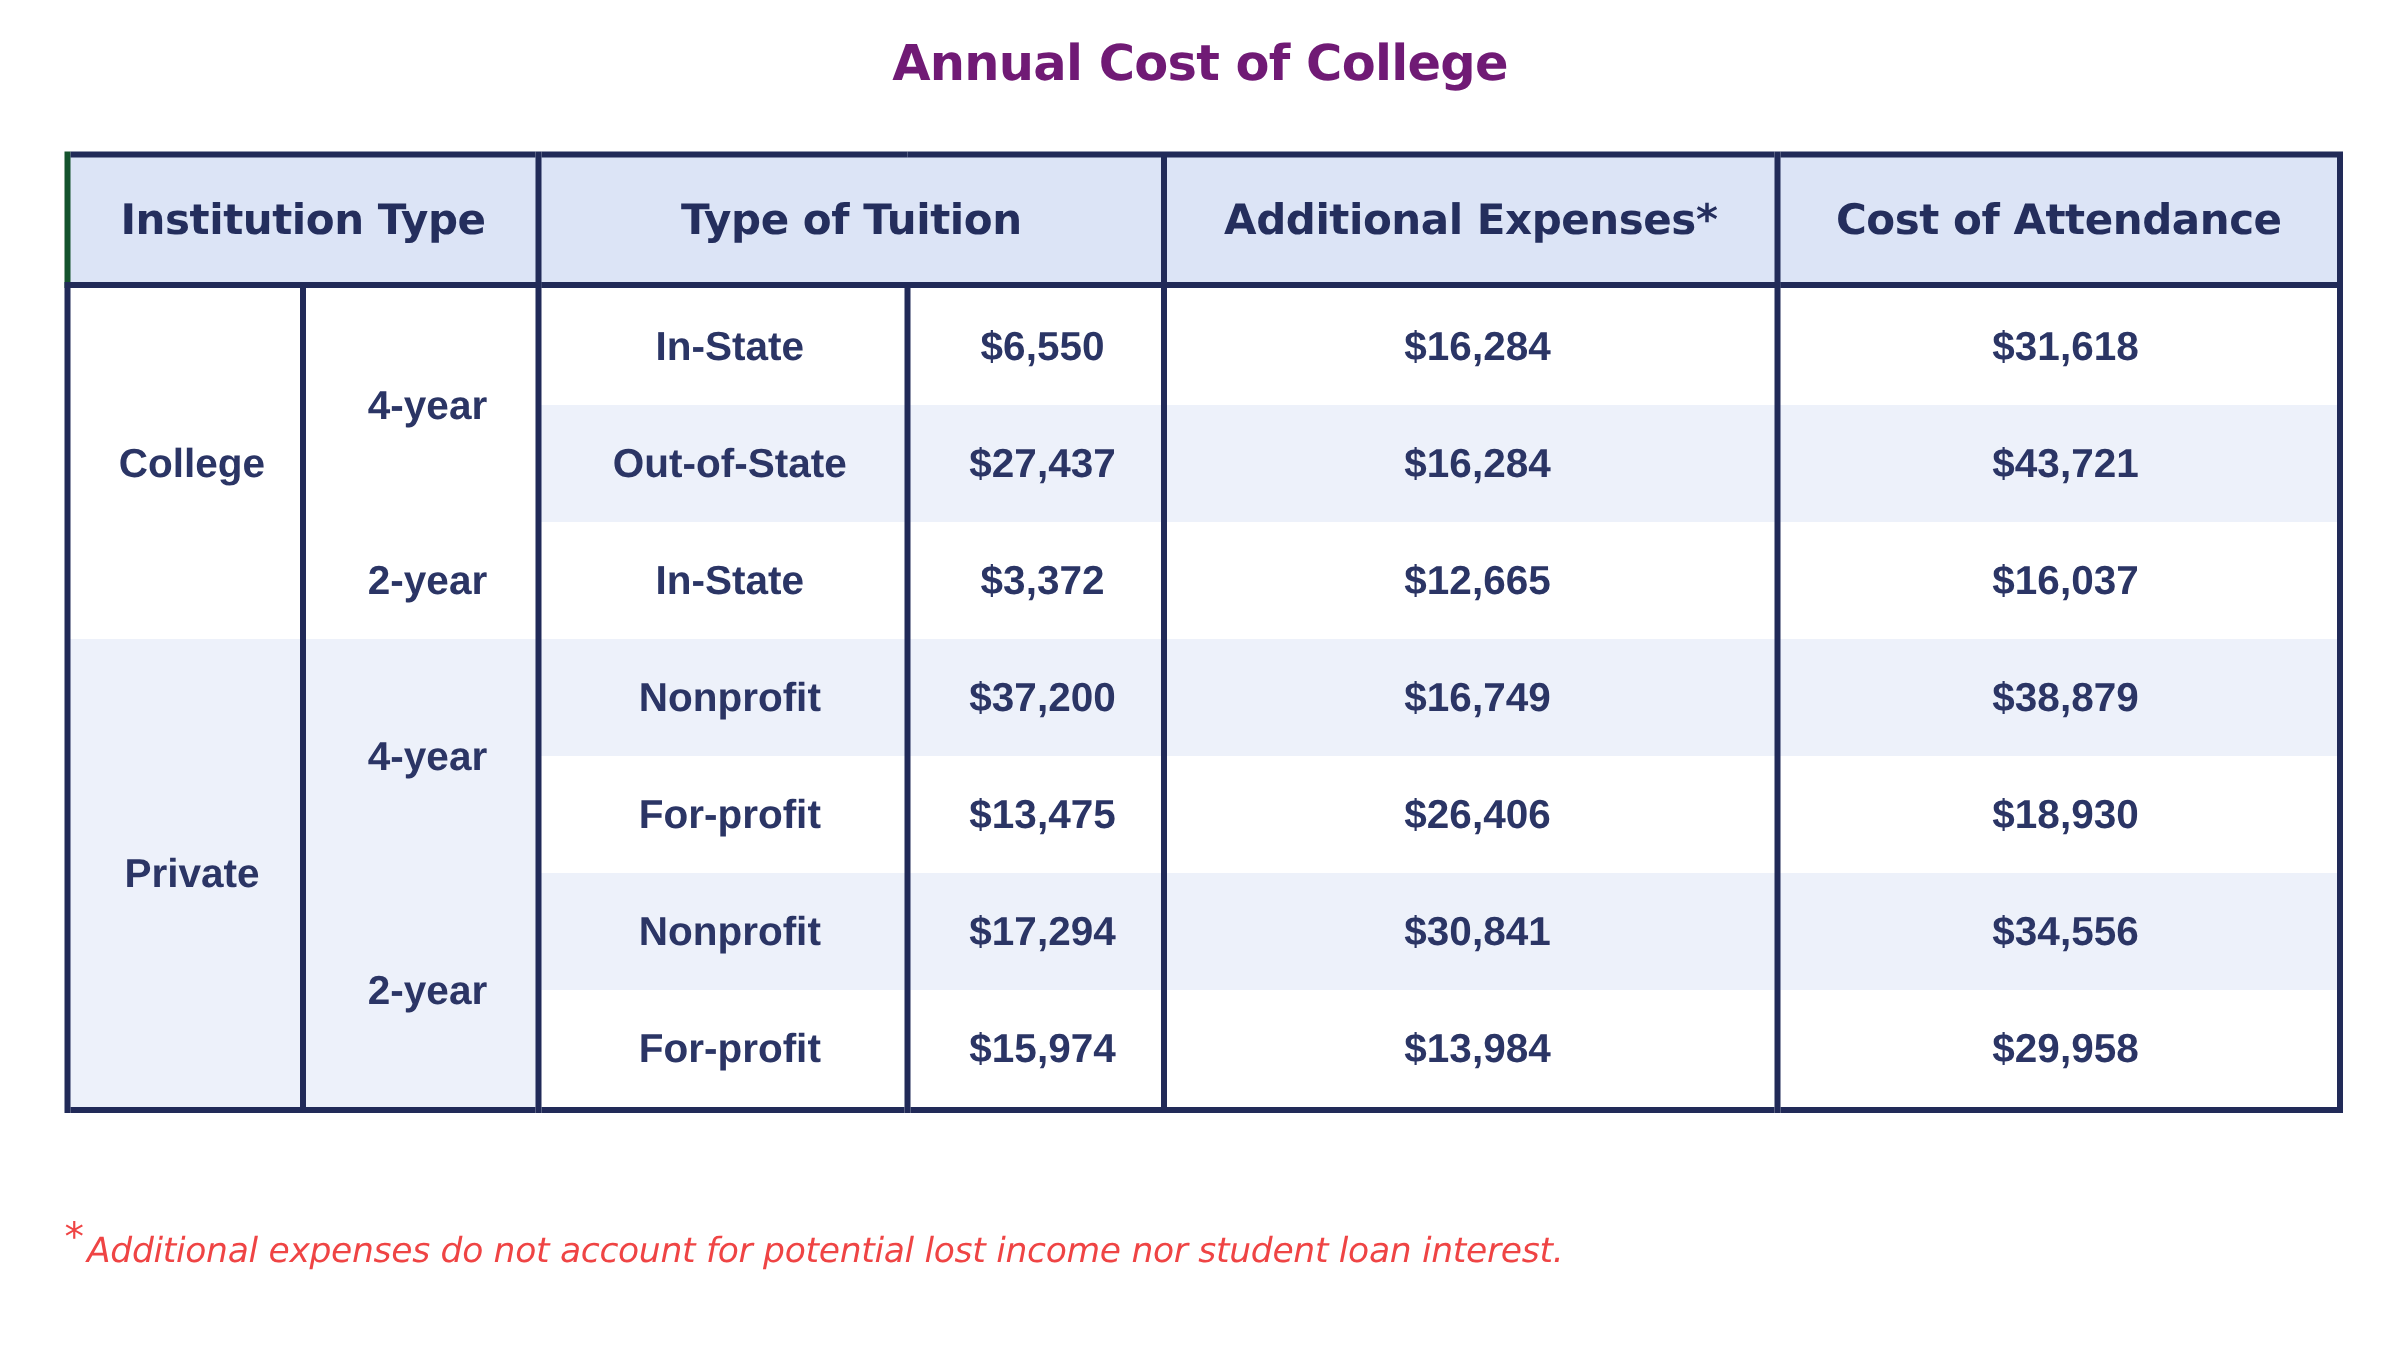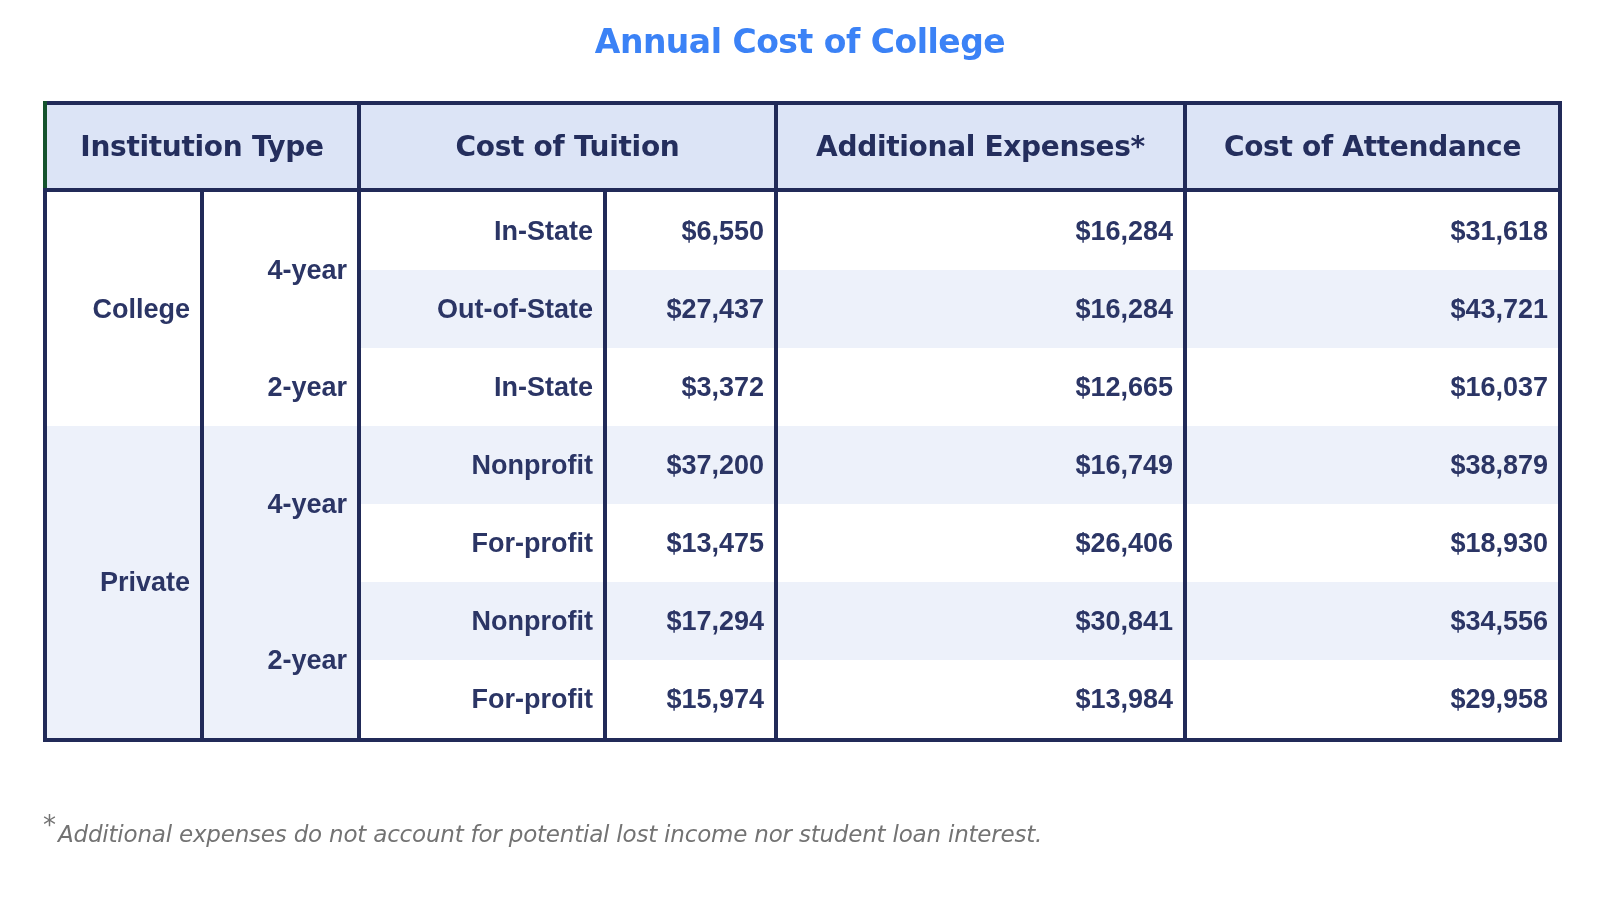--- a/index.html
+++ b/index.html
@@ -17,21 +17,21 @@
   .page-title {
     position: absolute;
     top: 22px;
     left: 0;
     width: 1600px;
     text-align: center;
     font-family: "DejaVu Sans", sans-serif;
     font-weight: bold;
     font-size: 33px;
     letter-spacing: -0.5px;
-    color: #3b82f6;
+    color: #701a75;
   }
   table.cost-table {
     position: absolute;
     left: 43px;
     top: 101px;
     width: 1515px;
     border-collapse: collapse;
     table-layout: fixed;
     border: 4px solid #212a58;
   }
@@ -48,38 +48,38 @@
     border-bottom: 4px solid #212a58;
     border-left: 4px solid #14532d;
     border-right: 4px solid #212a58;
   }
   table.cost-table td {
     font-family: "Liberation Sans", sans-serif;
     font-weight: bold;
     font-size: 27px;
     color: #2b3565;
     vertical-align: middle;
-    text-align: right;
+    text-align: center;
     padding: 0 10px 0 19px;
     height: 78px;
     border-left: 4px solid #212a58;
     border-right: 4px solid #212a58;
     border-top: 0;
     border-bottom: 0;
   }
   tr.row-w { background: #ffffff; }
   tr.row-t { background: #edf1fa; }
   td.bg-w { background: #ffffff; }
   td.bg-t { background: #edf1fa; }
   .footnote {
     position: absolute;
     left: 43px;
     top: 810px;
     width: 1500px;
-    color: #737373;
+    color: #ef4444;
     font-family: "DejaVu Sans", sans-serif;
     font-size: 23px;
   }
   .footnote .marker {
     font-style: normal;
     font-size: 26px;
     vertical-align: 8px;
     margin-right: 2px;
   }
   .footnote .note-text {
@@ -97,21 +97,21 @@
     <col style="width:157px">
     <col style="width:157px">
     <col style="width:246px">
     <col style="width:171px">
     <col style="width:409px">
     <col style="width:375px">
   </colgroup>
   <thead>
     <tr>
       <th colspan="2">Institution Type</th>
-      <th colspan="2">Cost of Tuition</th>
+      <th colspan="2">Type of Tuition</th>
       <th>Additional Expenses*</th>
       <th>Cost of Attendance</th>
     </tr>
   </thead>
   <tbody>
     <tr class="row-w">
       <td rowspan="3" class="bg-w">College</td>
       <td rowspan="2" class="bg-w">4-year</td>
       <td>In-State</td>
       <td>$6,550</td>

